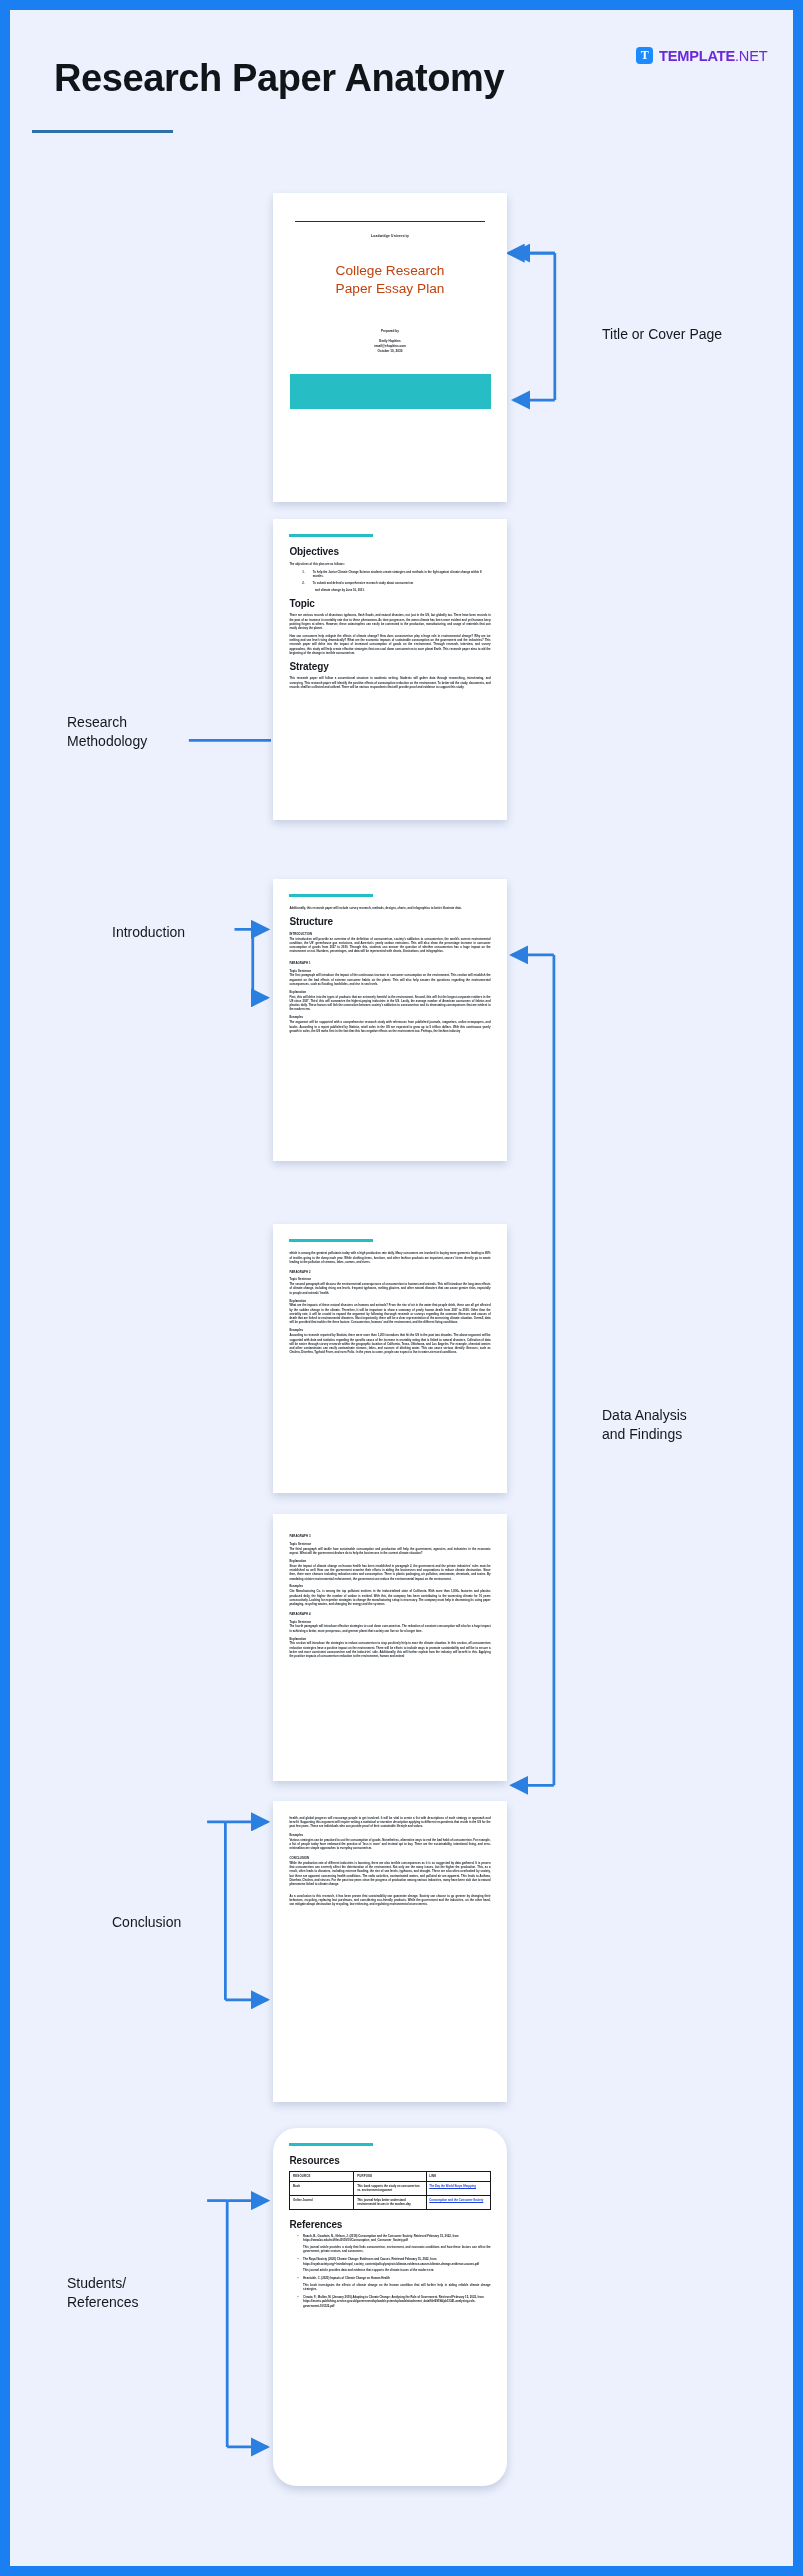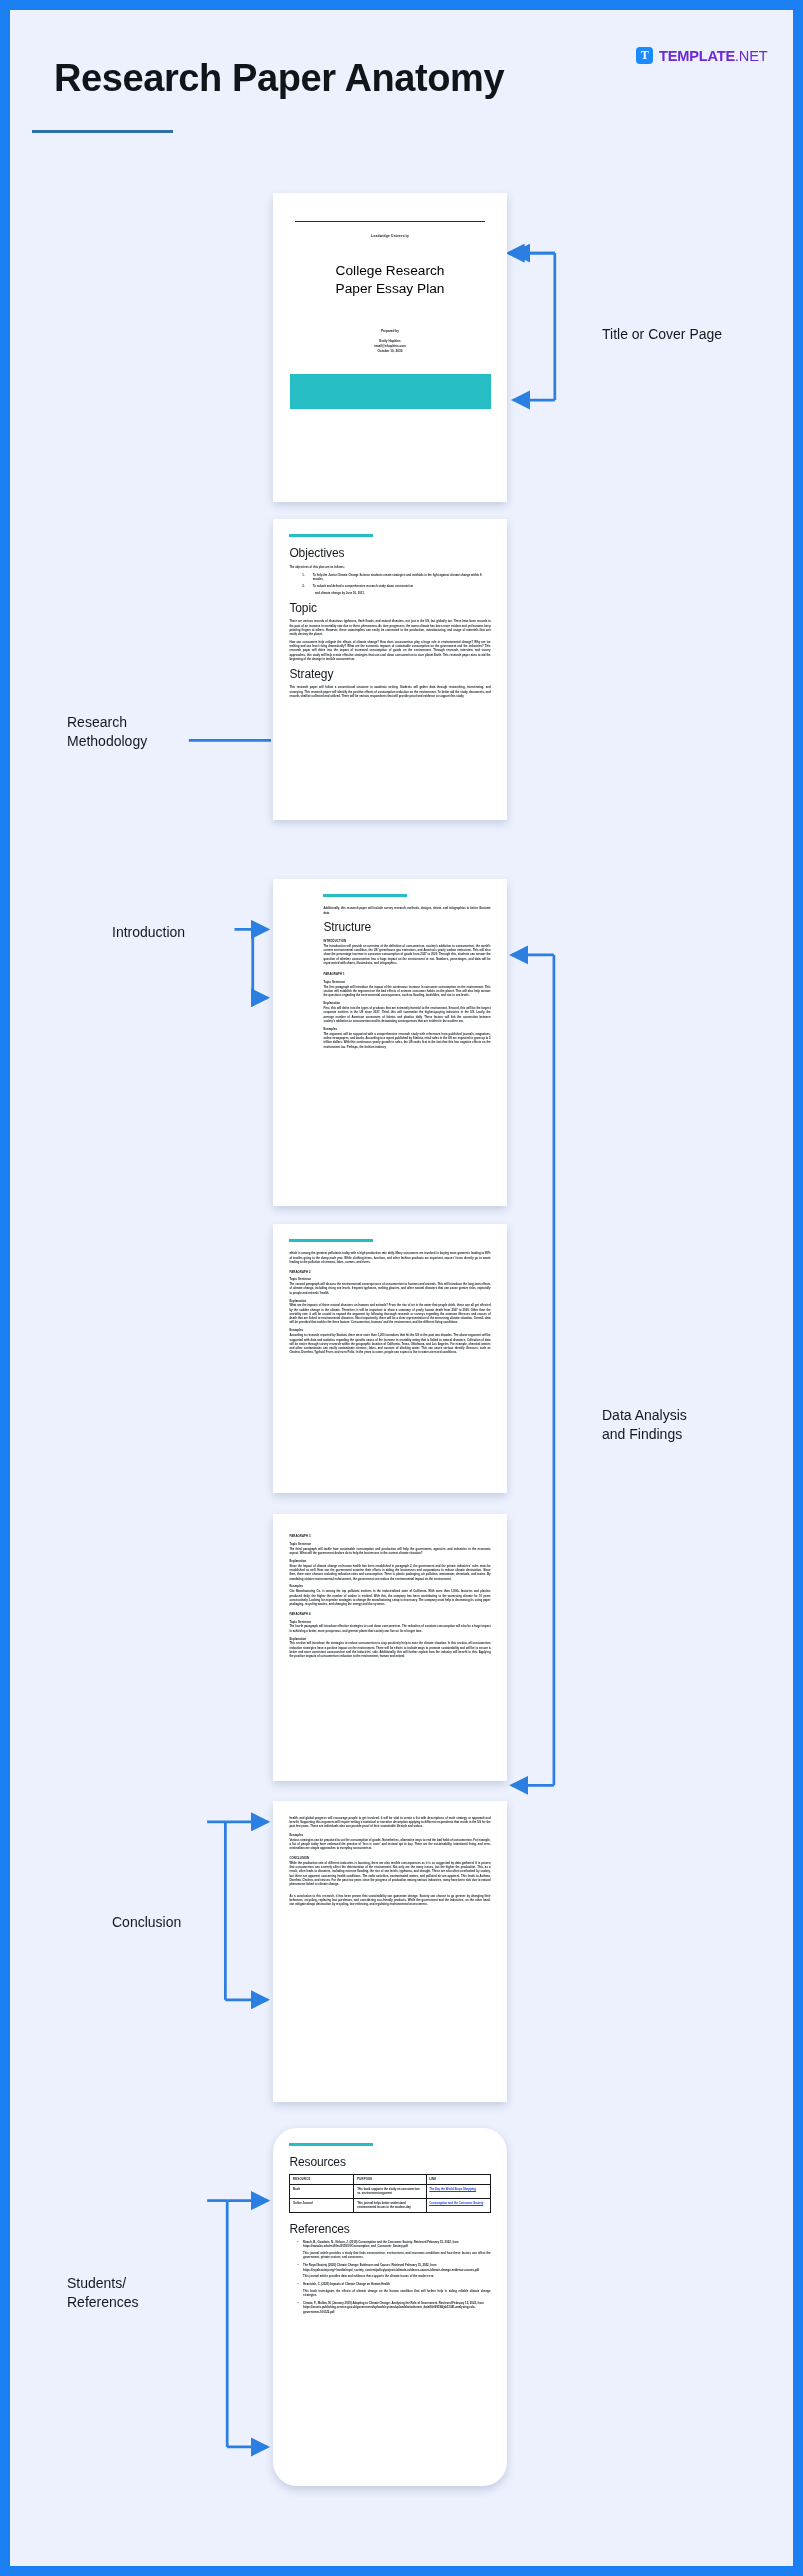--- a/index.html
+++ b/index.html
@@ -91,22 +91,22 @@
 
   
   .accent-bar {
     width: 84px;
     height: 3.7px;
     background: #27bdc4;
     margin-bottom: 9px;
   }
 
   .h-sec {
-    font-size: 12px;
-    font-weight: 400;
+    font-size: 10px;
+    font-weight: 700;
     color: #15191e;
     margin: 5.5px 0 4.6px;
     letter-spacing: -0.1px;
   }
 
   .body-txt {
     font-size: 2.8px;
     line-height: 1.52;
     color: #1c2126;
     text-align: justify;
@@ -143,21 +143,21 @@
     font-size: 3.3px;
     font-weight: 700;
     color: #14181d;
     letter-spacing: 0.2px;
     margin-bottom: 24px;
   }
   .cover-title {
     text-align: center;
     font-size: 13.7px;
     line-height: 1.3;
-    color: #000000;
+    color: #c2410c;
     margin-bottom: 31px;
   }
   .cover-prep {
     text-align: center;
     font-size: 3.1px;
     font-weight: 700;
     color: #14181d;
     margin-bottom: 6.4px;
   }
   .cover-meta {
@@ -341,21 +341,21 @@
             </div>
         </div>
         <div class="h-sec">Topic</div>
         <div class="body-txt">There are various records of disastrous typhoons, flash floods, and natural disasters, not just in the US, but globally too. There have been records in the past of an increase in mortality rate due to these phenomena. As time progresses, the warm climate has been more evident and yet humans keep pointing fingers at others. However, these catastrophes can easily be connected to the production, manufacturing, and usage of materials that can easily destroy the planet.</div>
         <div class="body-txt">How can consumers help mitigate the effects of climate change? How does consumerism play a huge role in environmental change? Why are ice melting and sea level rising dramatically? What are the economic impacts of sustainable consumption on the government and the industries? This research paper will delve into the impact of increased consumption of goods on the environment. Through research, interview, and survey approaches, this study will help create effective strategies that can cool down consumerism to save planet Earth. This research paper aims to aid the beginning of the change in terrible consumerism.</div>
         <div class="h-sec">Strategy</div>
         <div class="body-txt">This research paper will follow a conventional structure in academic writing. Students will gather data through researching, interviewing, and surveying. This research paper will identify the positive effects of consumption reduction on the environment. To better aid the study, documents, and records shall be collected and utilized. There will be various respondents that will provide proof and evidence to support this study.</div>
       </div>
     </div>
 
-    <div class="doc" style="top:869px; height:327px;padding-left:34px;">
+    <div class="doc" style="top:869px; height:282px;">
       <div class="doc-inner">
         <div class="accent-bar"></div>
         <div class="body-txt lead">Additionally, this research paper will include survey research, methods, designs, charts, and infographics to better illustrate data.</div>
         <div class="h-sec">Structure</div>
         <div class="lbl">INTRODUCTION</div>
         <div class="body-txt">The introduction will provide an overview of the definition of consumerism, society's addiction to consumerism, the world's current environmental condition, the US' greenhouse gas emissions, and America's yearly carbon emissions. This will also show the percentage increase in consumer consumption of goods from 2027 to 2030. Through this, students can answer the question of whether consumerism has a huge impact on the environment or not. Numbers, percentages, and data will be represented with charts, illustrations, and infographics.</div>
         <div class="lbl" style="margin-top:7.3px">PARAGRAPH 1</div>
         <div class="lbl" style="margin-top:3.7px">Topic Sentence</div>
         <div class="body-txt">The first paragraph will introduce the impact of the continuous increase in consumer consumption on the environment. This section will establish the argument on the bad effects of extreme consumer habits on the planet. This will also help answer the questions regarding the environmental consequences, such as flooding, landslides, and rise in sea levels.</div>
         <div class="lbl">Explanation</div>

